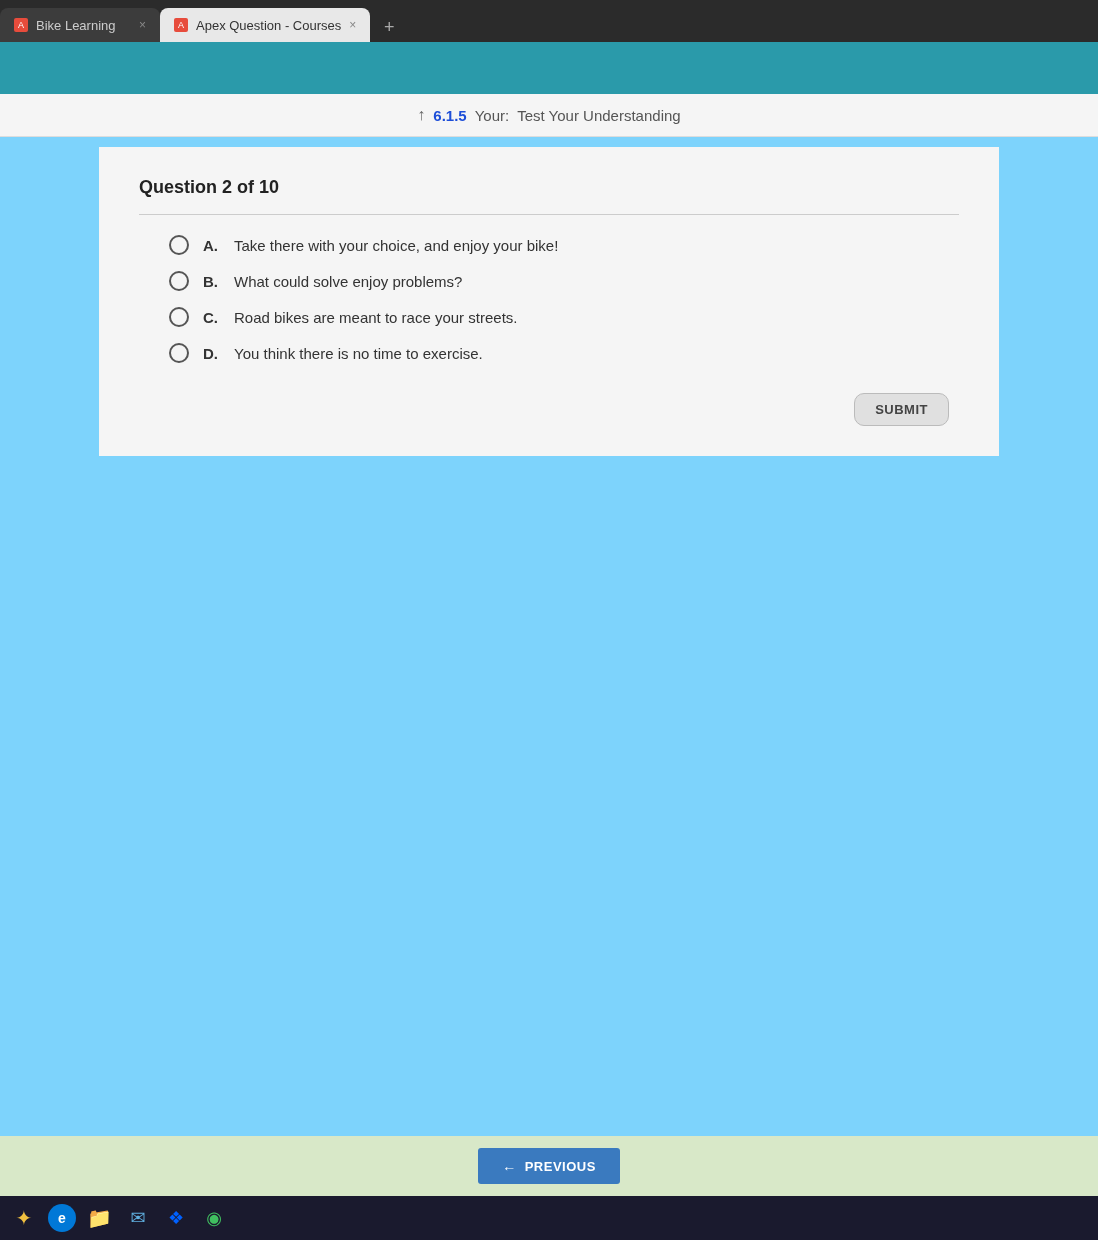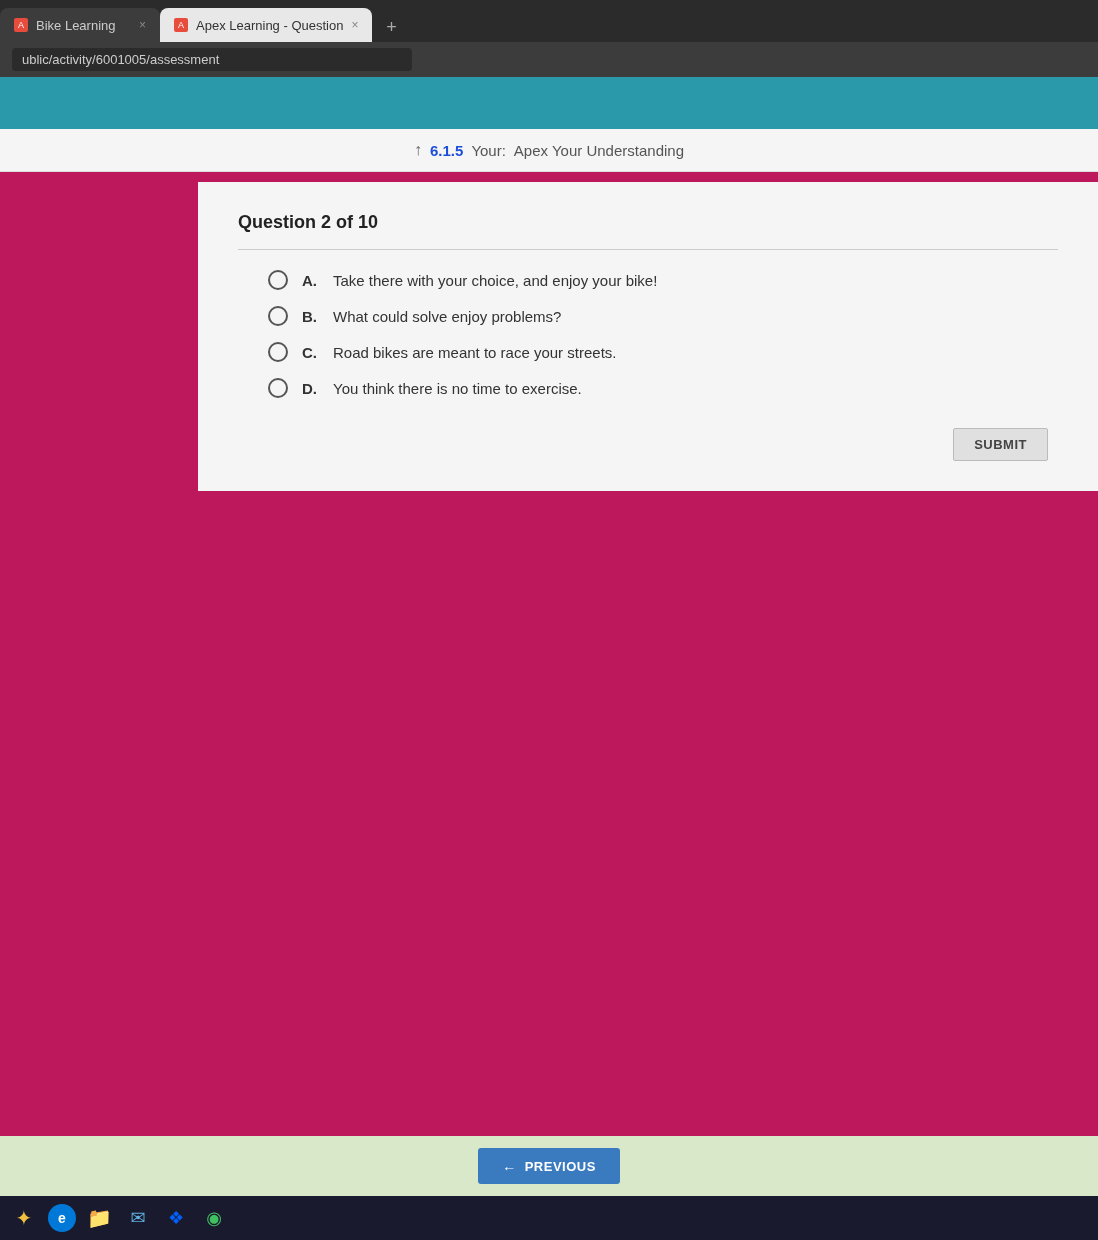--- a/index.html
+++ b/index.html
@@ -128,25 +128,25 @@
       color: #666;
     }
 
     .breadcrumb-quiz-label {
       font-weight: bold;
       color: #1d4ed8;
     }
 
     
     .main-content {
-      background: #be185d;
+      background: #7dd3fc;
       flex: 1;
       display: flex;
       flex-direction: column;
-      align-items: flex-end;
+      align-items: center;
       overflow-y: auto;
     }
 
     .quiz-container {
       background: #f5f5f5;
       width: 100%;
       max-width: 900px;
       padding: 30px 40px;
       margin-top: 10px;
     }
@@ -217,21 +217,21 @@
 
     .submit-btn {
       background: #e0e0e0;
       border: 1px solid #bbb;
       padding: 8px 20px;
       font-size: 13px;
       font-weight: bold;
       color: #444;
       letter-spacing: 0.5px;
       cursor: pointer;
-      border-radius: 2px;
+      border-radius: 10px;
     }
 
     
     .bottom-nav {
       background: #d8e8c8;
       height: 60px;
       display: flex;
       align-items: center;
       justify-content: center;
       flex-shrink: 0;
@@ -301,38 +301,35 @@
 
 <div class="browser-chrome">
   <div class="tab-bar">
     <div class="tab">
       <div class="tab-icon">A</div>
       <span>Bike Learning</span>
       <span class="tab-close">×</span>
     </div>
     <div class="tab active">
       <div class="tab-icon">A</div>
-      <span>Apex Learning - Question</span>
+      <span>Apex Question - Courses</span>
       <span class="tab-close">×</span>
     </div>
     <div class="tab-add">+</div>
-  </div>
-  <div class="address-bar">
-    <input class="address-input" type="text" value="ublic/activity/6001005/assessment" style="">
   </div>
 </div>
 
 <div class="apex-header"></div>
 
 <div class="quiz-breadcrumb">
   <div class="breadcrumb-content">
     <span class="breadcrumb-icon">↑</span>
     <span class="breadcrumb-quiz-label">6.1.5</span>
     <span>Your:</span>
-    <span>Apex Your Understanding</span>
+    <span>Test Your Understanding</span>
   </div>
 </div>
 
 <div class="main-content">
   <div class="quiz-container">
     <div class="question-header">Question 2 of 10</div>
     <hr class="divider">
 
     <div class="answer-options">
 

